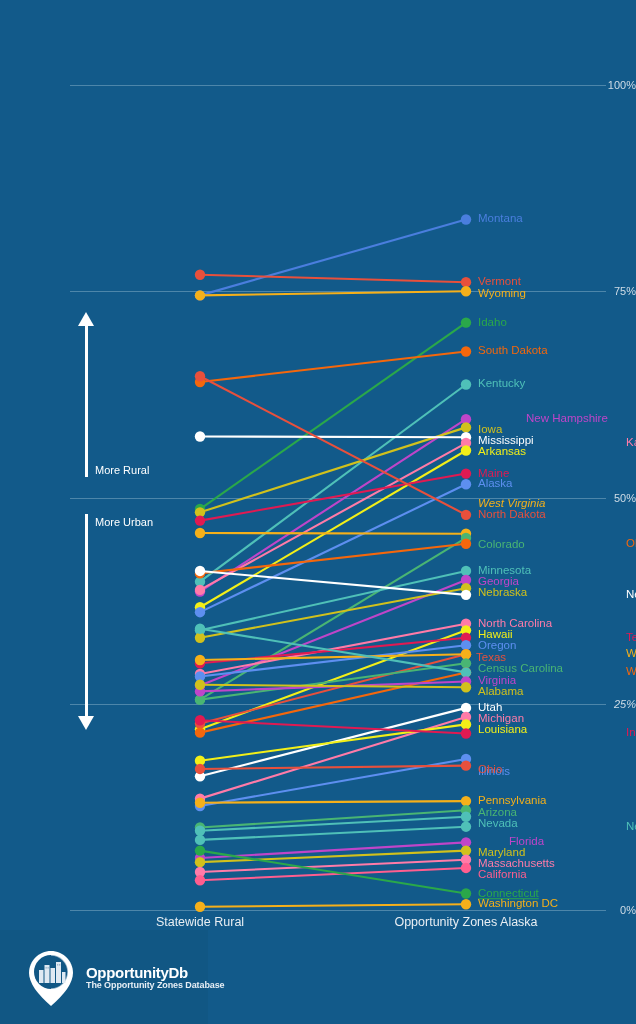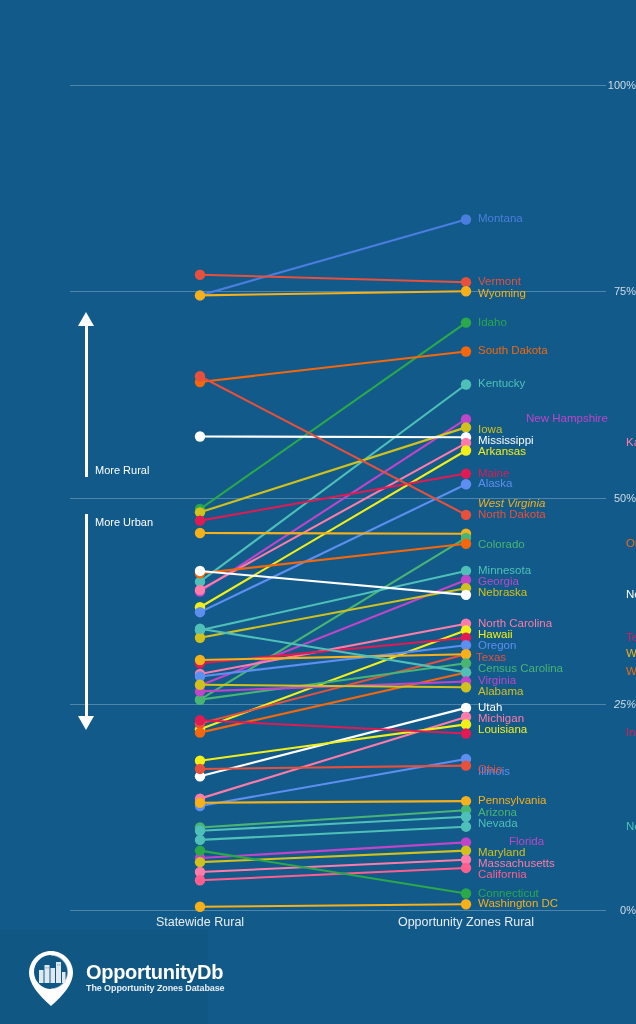--- a/index.html
+++ b/index.html
@@ -125,21 +125,21 @@
   }
   #logo-wrap {
     position: absolute;
     left: 26px;
     top: 18px;
     display: flex;
     align-items: center;
     gap: 10px;
   }
   .logo-text-main {
-    font-size: 20px;
+    font-size: 15px;
     font-weight: bold;
     color: #ffffff;
     letter-spacing: -0.3px;
     line-height: 1.05;
   }
   .logo-text-sub {
     font-size: 9px;
     font-weight: bold;
     color: #e6eef5;
     letter-spacing: -0.1px;
@@ -361,26 +361,26 @@
         <div class="slabel" style="left: 478px; top: 759.025px; color: rgb(93, 143, 240); margin-top: 13px;">Illinois</div>
         <div class="slabel" style="left: 478px; top: 770.425px; color: rgb(232, 80, 60);">Ohio</div>
         <div class="slabel" style="left: 478px; top: 801.1px; color: rgb(245, 176, 26);">Pennsylvania</div>
         <div class="slabel" style="left: 478px; top: 812.575px; color: rgb(73, 181, 115);">Arizona</div>
         <div class="slabel" style="left: 478px; top: 823.975px; color: rgb(79, 192, 184);">Nevada</div>
         <div class="slabel" style="left: 626px; top: 826.675px; color: rgb(79, 192, 184);">New York</div>
         <div class="slabel" style="left: 478px; top: 842.35px; color: rgb(191, 69, 201); margin-left: 31px;">Florida</div>
         <div class="slabel" style="left: 478px; top: 853px; color: rgb(209, 193, 28);">Maryland</div>
         <div class="slabel" style="left: 478px; top: 864.475px; color: rgb(255, 123, 168);">Massachusetts</div>
         <div class="slabel" style="left: 478px; top: 875.125px; color: rgb(255, 94, 143);">California</div>
-        <div class="slabel" style="left: 478px; top: 893.5px; color: rgb(42, 168, 74);">Connecticut</div>
+        <div class="slabel" style="left: 478px; top: 893.5px; color: rgb(42, 168, 74); text-decoration: underline;">Connecticut</div>
         <div class="slabel" style="left: 478px; top: 904.225px; color: rgb(245, 176, 26);">Washington DC</div>
       </div>
 
     <div class="xlabel" id="xlabel-left" style="left: 200px;">Statewide Rural</div>
-    <div class="xlabel" id="xlabel-right" style="left: 466px;">Opportunity Zones Rural</div>
+    <div class="xlabel" id="xlabel-right" style="left: 466px;">Opportunity Zones Alaska</div>
   </div>
 
   <div id="footer">
     <div class="footer-band"></div>
     <div id="logo-wrap">
       <svg width="50" height="60" viewBox="0 0 50 60">
         <path d="M25 3 C12.8 3 3 12.8 3 25 C3 35 12 47 25 58 C38 47 47 35 47 25 C47 12.8 37.2 3 25 3 Z" fill="#ffffff"></path>
         <circle cx="25" cy="24" r="17" fill="#115784"></circle>
         <path d="M25 7 A17 17 0 0 1 25 41" fill="none" stroke="#ffffff" stroke-width="1.6" opacity="0.55"></path>
         <g fill="#dfe9f2">

